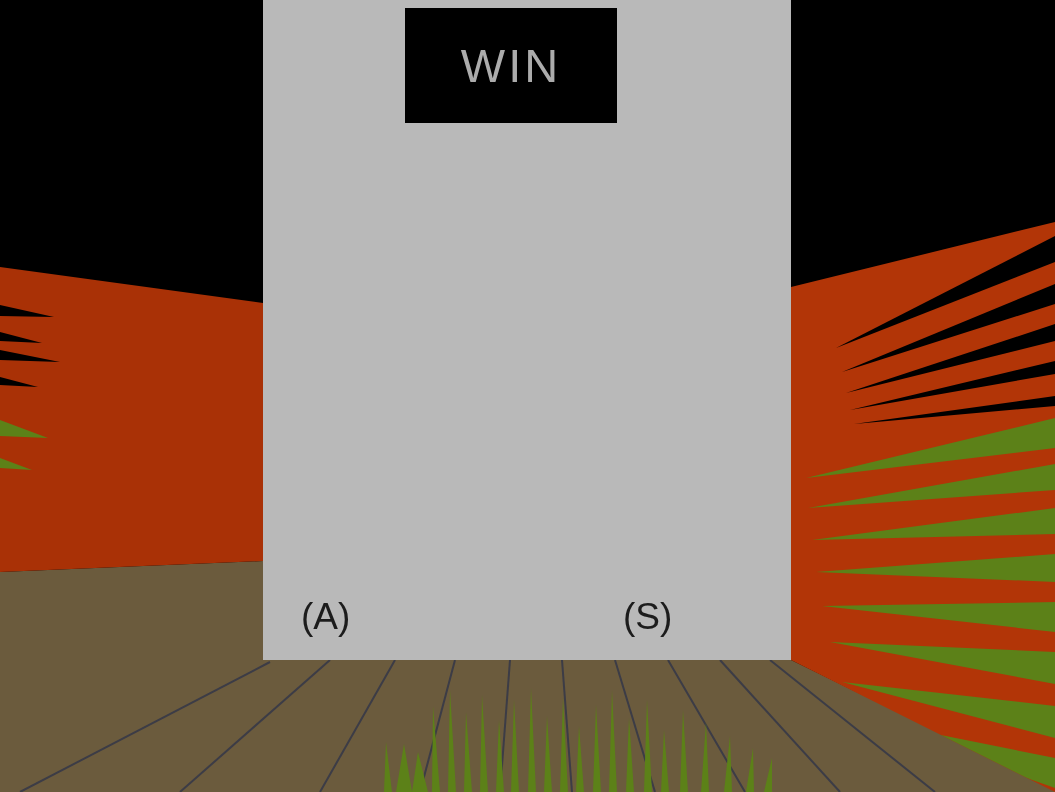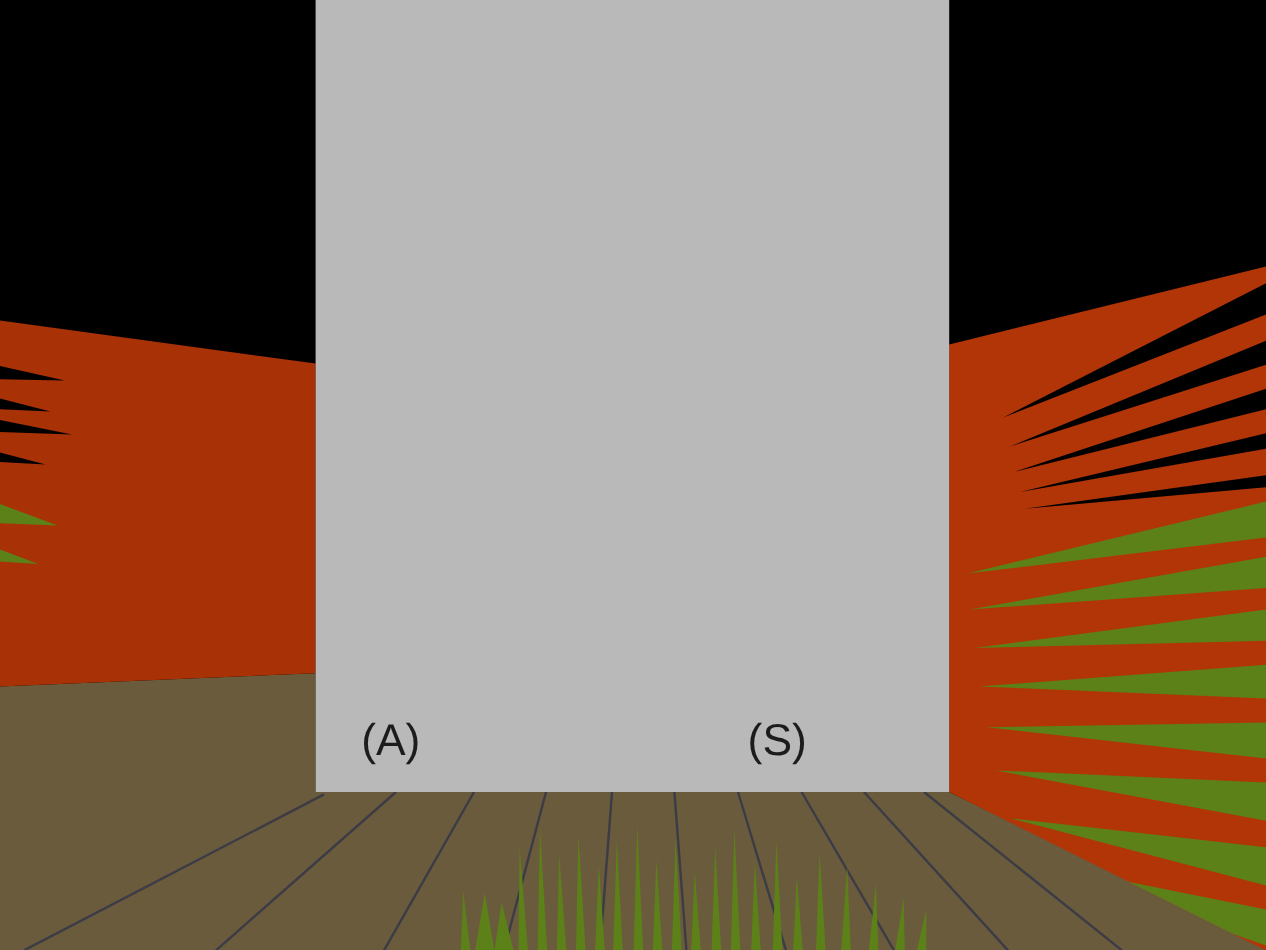--- a/index.html
+++ b/index.html
@@ -135,17 +135,20 @@
         <polygon class="stripe-green" points="1055,554 1055,582 816,572"></polygon>
         <polygon class="stripe-green" points="1055,602 1055,632 822,606"></polygon>
         <polygon class="stripe-green" points="1055,652 1055,684 830,642"></polygon>
         <polygon class="stripe-green" points="1055,706 1055,738 842,682"></polygon>
         <polygon class="stripe-green" points="1055,758 1055,788 856,718"></polygon>
       </g>
     </g>
   </svg>
 
   <div class="panel">
+    <div class="sign">
+      <span>WIN</span>
+    </div>
     <div class="hint hint-left">(A)</div>
     <div class="hint hint-right">(S)</div>
   </div>
 
 </div>
 
 </body></html>

